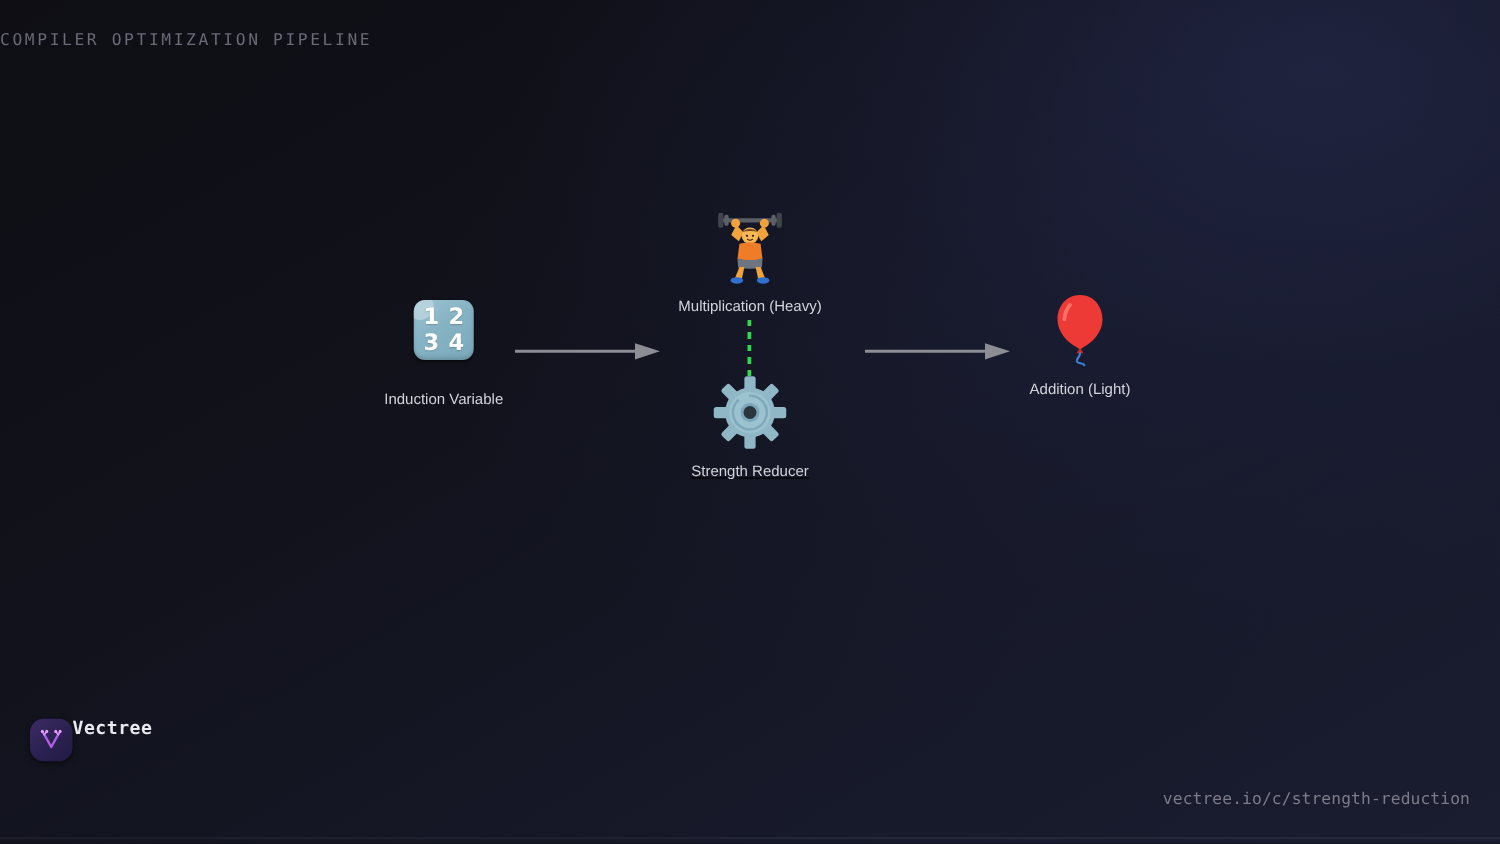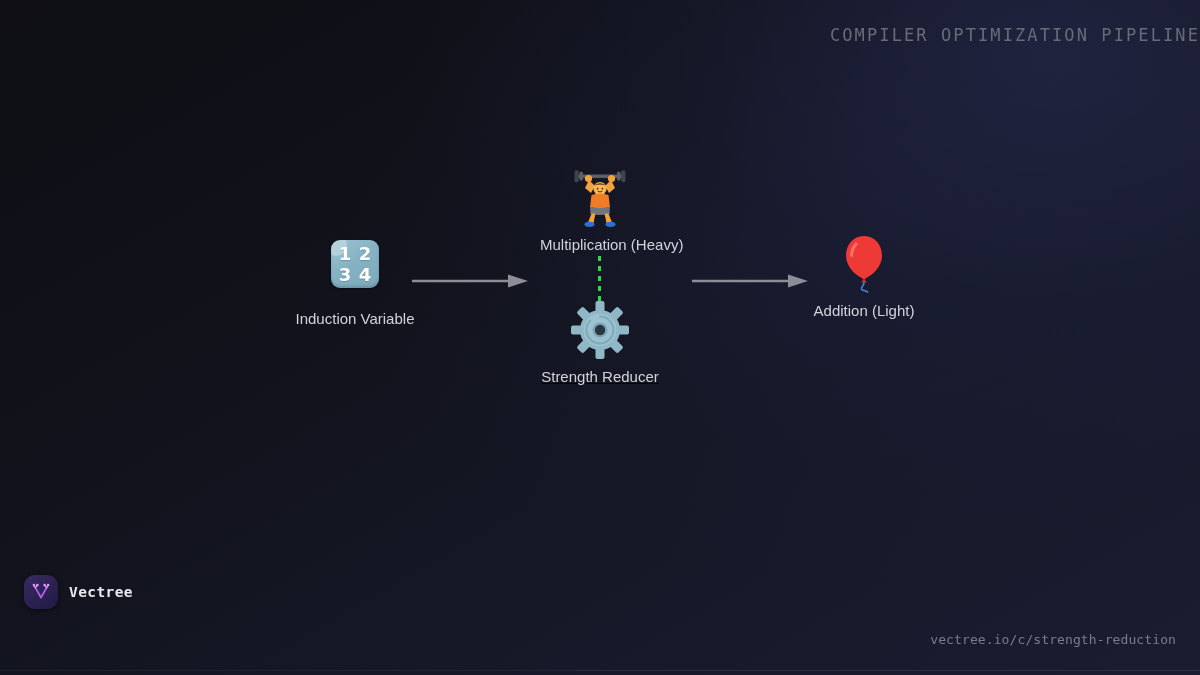--- a/index.html
+++ b/index.html
@@ -14,39 +14,39 @@
     width:1200px; height:675px;
     background:
       radial-gradient(ellipse 900px 620px at 88% 8%, rgba(40,46,86,0.55) 0%, rgba(30,34,64,0.22) 42%, rgba(13,13,18,0) 72%),
       radial-gradient(ellipse 700px 500px at 70% 35%, rgba(32,36,66,0.30) 0%, rgba(13,13,18,0) 70%),
       linear-gradient(150deg, #0e0e14 0%, #11121b 38%, #171a2b 78%, #1a1d30 100%);
   }
 
   
   .header-title {
     position:absolute; top:25px; left:0; width:1200px;
-    text-align:right;
-    font-family:"DejaVu Sans Mono","Liberation Mono",monospace;
-    font-size:17px;
+    text-align:left;
+    font-family:"DejaVu Sans Mono","Liberation Mono",monospace;
+    font-size:13px;
     letter-spacing:2.1px;
     color:#6a6a78;
     user-select:none;
   }
 
   
   .diagram { position:absolute; inset:0; }
 
   .node { position:absolute; text-align:center; }
   .node .glyph {
     width:64px; height:64px; margin:0 auto;
     position:relative;
   }
   .node .nlabel {
     margin-top:8px;
-    font-size:15px;
+    font-size:12px;
     color:#d2d3da;
     white-space:nowrap;
     line-height:14px;
   }
 
   
   #node-induction { left:295px; top:232px; width:120px; }
   #node-mult      { left:540px; top:166px; width:120px; }
   #node-reducer   { left:540px; top:298px; width:120px;text-decoration:underline; }
   #node-addition  { left:804px; top:232px; width:120px; }
@@ -101,21 +101,21 @@
   }
 
   
   .footer { position:absolute; left:0; bottom:0; width:1200px; height:118px; }
   .footer-line {
     position:absolute; left:0; bottom:4px; width:1200px; height:1px;
     background:linear-gradient(to right, rgba(255,255,255,0.055) 0%, rgba(255,255,255,0.055) 48%, rgba(255,255,255,0.085) 48%, rgba(255,255,255,0.085) 100%);
   }
   .brand-row {
     position:absolute; left:24px; top:18px;
-    display:flex; align-items:center; gap:11px;
+    display:flex; 
   }
   .brand-badge {
     width:34px; height:34px; border-radius:11px;
     background:linear-gradient(140deg,#3b2b63 0%,#2a2150 55%,#221a44 100%);
     box-shadow:0 1px 4px rgba(0,0,0,0.55);
     display:flex; align-items:center; justify-content:center;
   }
   .brand-name {
     font-family:"DejaVu Sans Mono","Liberation Mono",monospace;
     font-size:14.5px; font-weight:bold;

